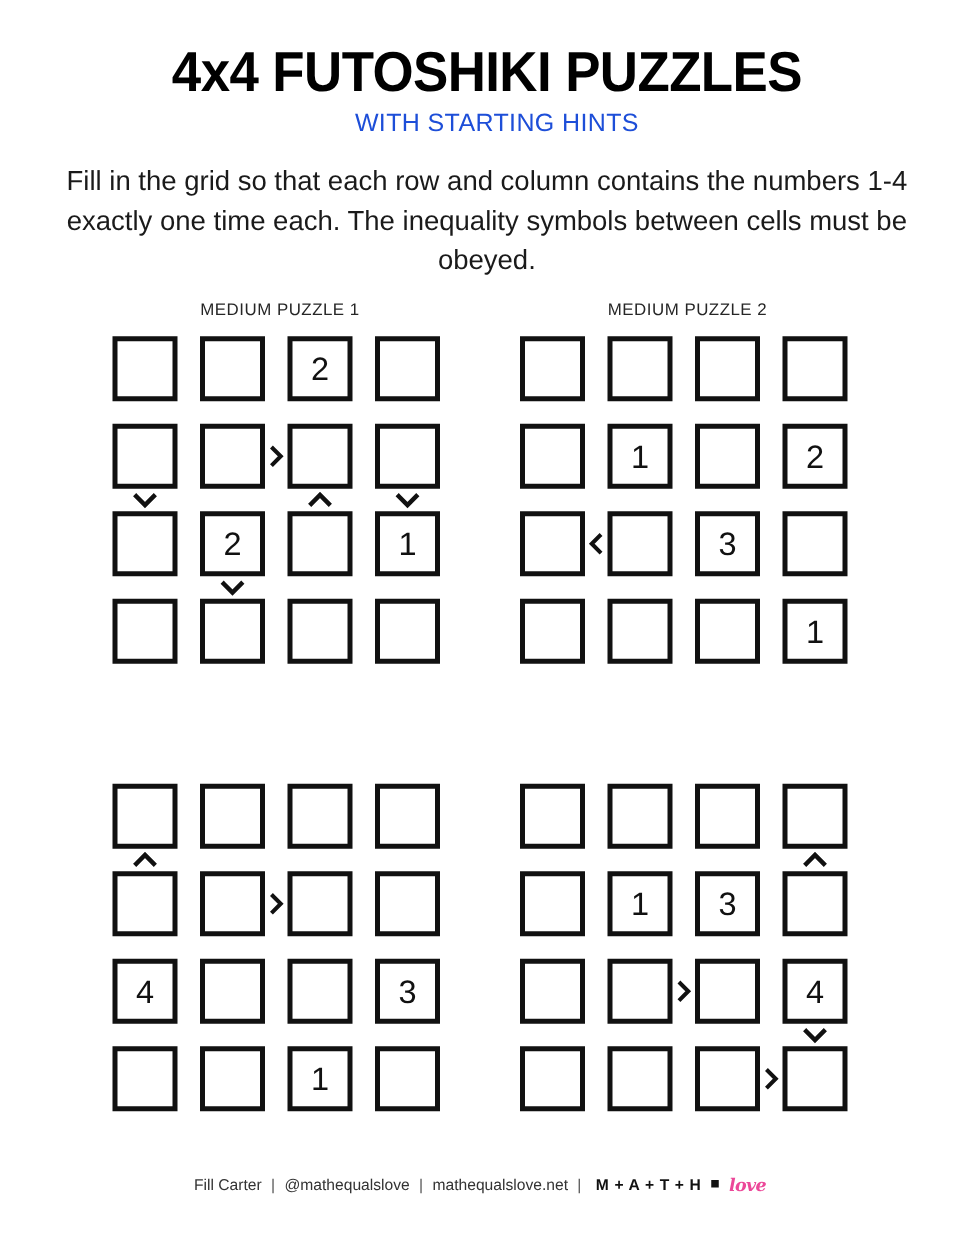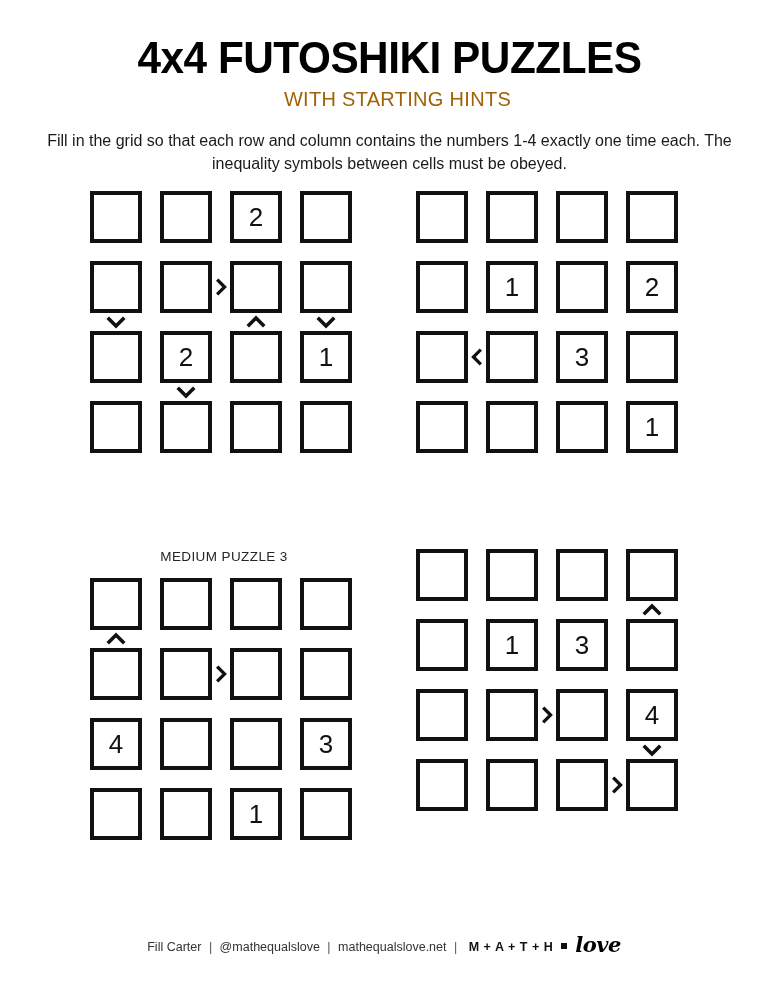--- a/index.html
+++ b/index.html
@@ -32,26 +32,26 @@
     margin: 0;
     color: #000000;
     transform: scaleX(0.94);
   }
   .sub-title {
     font-family: "Liberation Sans", sans-serif;
     font-size: 20px;
     font-weight: 400;
     letter-spacing: 0.3px;
     margin: 6px 0 0 16px;
-    color: #a16207;
+    color: #1d4ed8;
   }
   .instructions {
     margin: 18px auto 0 auto;
     width: 690px;
-    font-size: 16px;
+    font-size: 22px;
     line-height: 1.45;
     text-align: center;
     color: #1a1a1a;
   }
 
   
   .puzzle-area {
     position: relative;
     margin-top: 16px;
   }
@@ -129,41 +129,42 @@
   }
   .brand .eq {
     display: inline-block;
     width: 6px;
     height: 6px;
     background: #111111;
     vertical-align: 2px;
     margin: 0 4px;
   }
   .brand-love {
-    color: #000000;
+    color: #ec4899;
     font-family: "DejaVu Serif", serif;
     font-style: italic;
     font-weight: 700;
-    font-size: 21px;
+    font-size: 14px;
     letter-spacing: -0.5px;
     vertical-align: -1px;
   }
 </style>
 </head>
 <body>
 
 <div class="page-header">
   <h1 class="main-title">4x4 FUTOSHIKI PUZZLES</h1>
   <h2 class="sub-title">WITH STARTING HINTS</h2>
   <p class="instructions">Fill in the grid so that each row and column contains the numbers 1-4 exactly one time each. The inequality symbols between cells must be obeyed.</p>
 </div>
 
 <div class="puzzle-area">
   <div class="puzzle-row first-row">
     <div class="puzzle-block">
+      <div class="puzzle-label">MEDIUM PUZZLE 1</div>
       <div class="grid">
           <div class="cell"></div>
           <div class="op empty"></div>
           <div class="cell"></div>
           <div class="op empty"></div>
           <div class="cell">2</div>
           <div class="op empty"></div>
           <div class="cell"></div>
           <div class="op empty"></div>
           <div class="op empty"></div>
@@ -223,20 +224,21 @@
           <div class="cell"></div>
           <div class="op empty"></div>
           <div class="cell"></div>
           <div class="op empty"></div>
           <div class="cell"></div>
           <div class="op empty"></div>
           <div class="cell"></div>
         </div>
     </div>
     <div class="puzzle-block">
+      <div class="puzzle-label">MEDIUM PUZZLE 2</div>
       <div class="grid">
           <div class="cell"></div>
           <div class="op empty"></div>
           <div class="cell"></div>
           <div class="op empty"></div>
           <div class="cell"></div>
           <div class="op empty"></div>
           <div class="cell"></div>
           <div class="op empty"></div>
           <div class="op empty"></div>
@@ -283,21 +285,20 @@
           <div class="op empty"></div>
           <div class="cell"></div>
           <div class="op empty"></div>
           <div class="cell">1</div>
         </div>
     </div>
   </div>
 
   <div class="puzzle-row second-row">
     <div class="puzzle-block">
-      <div class="puzzle-label">MEDIUM PUZZLE 3</div>
       <div class="grid">
           <div class="cell"></div>
           <div class="op empty"></div>
           <div class="cell"></div>
           <div class="op empty"></div>
           <div class="cell"></div>
           <div class="op empty"></div>
           <div class="cell"></div>
           <div class="op">
             <svg width="20" height="20" viewBox="0 0 20 20">

